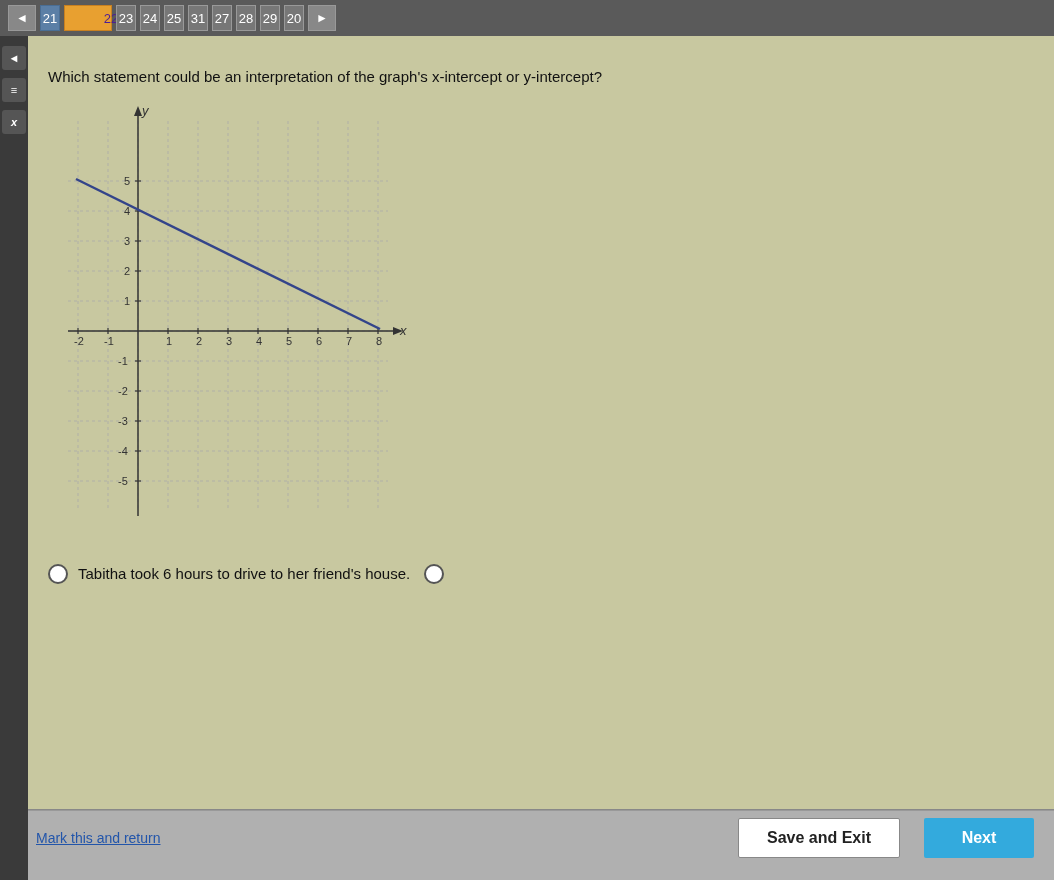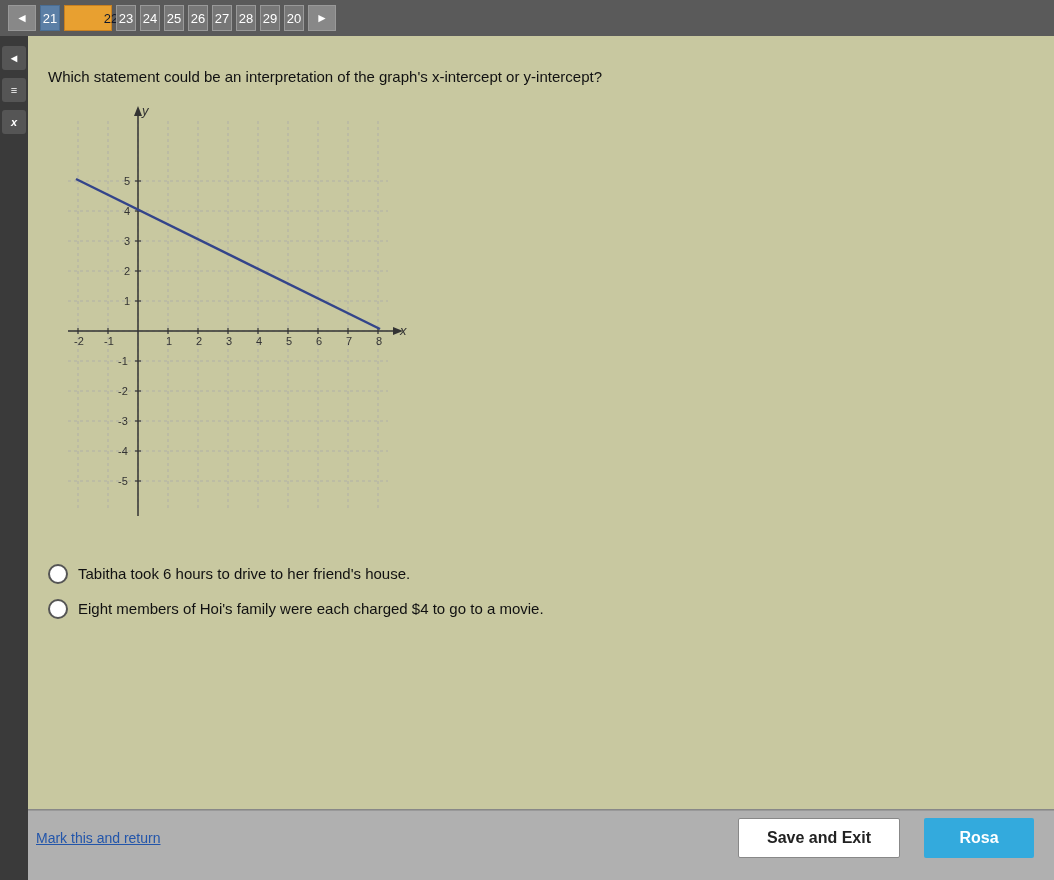--- a/index.html
+++ b/index.html
@@ -47,21 +47,21 @@
       cursor: pointer;
       font-size: 13px;
     }
     .nav-num.active-21 {
       background: #5b7fa6;
       border-color: #4a6e94;
     }
     .nav-num.active-22 {
       background: #e8a030;
       border-color: #c88020;
-      color: #0f172a;
+      color: #4c1d95;
       padding-left: 46px;
     }
 
     
     .left-sidebar {
       position: absolute;
       left: 0;
       top: 36px;
       width: 28px;
       height: calc(880px - 36px);
@@ -111,21 +111,21 @@
       background: #c8c8a0;
     }
 
     .graph-svg-wrapper {
       display: inline-block;
     }
 
     
     .answer-choices {
       display: flex;
-      flex-direction: column;
+      flex-direction: row;
       gap: 14px;
       margin-top: 8px;
     }
     .answer-choice {
       display: flex;
       align-items: center;
       gap: 10px;
       cursor: pointer;
     }
     .radio-circle {
@@ -207,21 +207,21 @@
   <div class="sidebar-icon" style="font-style:italic;font-weight:bold;">x</div>
 </div>
 
 <div class="top-nav">
   <div class="nav-arrow">◄</div>
   <div class="nav-num active-21">21</div>
   <div class="nav-num active-22">22</div>
   <div class="nav-num">23</div>
   <div class="nav-num">24</div>
   <div class="nav-num">25</div>
-  <div class="nav-num">26</div>
+  <div class="nav-num">31</div>
   <div class="nav-num">27</div>
   <div class="nav-num">28</div>
   <div class="nav-num">29</div>
   <div class="nav-num">20</div>
   <div class="nav-arrow">►</div>
 </div>
 
 <div class="main-content">
   <p class="question-text">Which statement could be an interpretation of the graph's x-intercept or y-intercept?</p>
 
@@ -312,26 +312,25 @@
     </div>
   </div>
 
   <div class="answer-choices">
     <div class="answer-choice">
       <div class="radio-circle"></div>
       <span class="answer-label">Tabitha took 6 hours to drive to her friend's house.</span>
     </div>
     <div class="answer-choice">
       <div class="radio-circle"></div>
-      <span class="answer-label">Eight members of Hoi's family were each charged $4 to go to a movie.</span>
     </div>
   </div>
 </div>
 
 <div class="divider"></div>
 
 <div class="bottom-bar">
   <a class="mark-return-link">Mark this and return</a>
   <div class="bottom-buttons">
     <button class="btn-save-exit">Save and Exit</button>
-    <button class="btn-next">Rosa</button>
+    <button class="btn-next">Next</button>
   </div>
 </div>
 
 </body></html>

